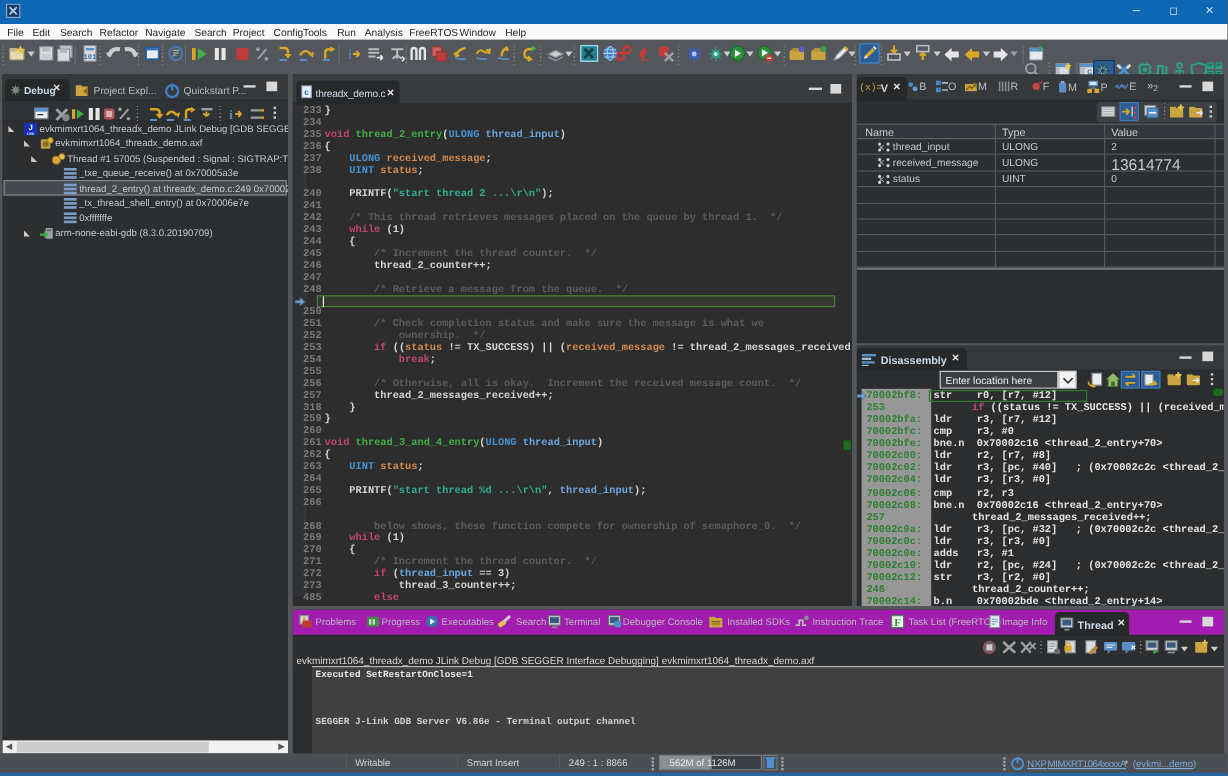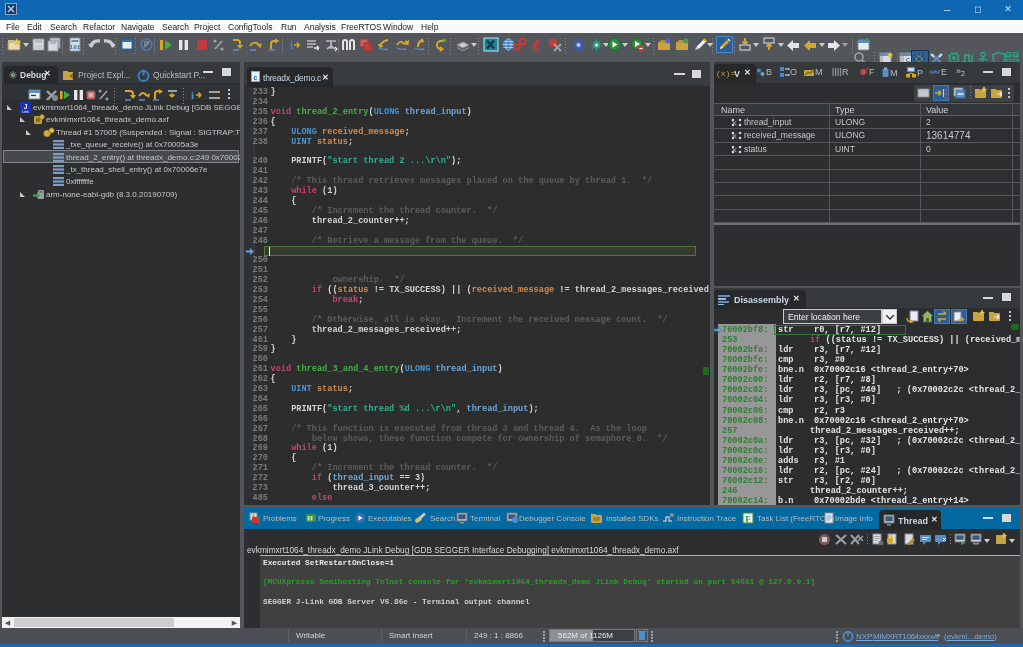--- a/index.html
+++ b/index.html
@@ -520,37 +520,36 @@
 <div class="cl" style="top:70.3px"><i class="ln">240</i><b class="ct"><i class="p">    PRINTF(</i><i class="s">"start thread 2 ...\r\n"</i><i class="p">);</i></b></div>
 <div class="cl" style="top:80.2px"><i class="ln">241</i><b class="ct"></b></div>
 <div class="cl" style="top:90.1px"><i class="ln">242</i><b class="ct"><i class="c">    /* This thread retrieves messages placed on the queue by thread 1.  */</i></b></div>
 <div class="cl" style="top:100.0px"><i class="ln">243</i><b class="ct"><i class="k">    while</i><i class="p"> (1)</i></b></div>
 <div class="cl" style="top:109.9px"><i class="ln">244</i><b class="ct"><i class="p">    {</i></b></div>
 <div class="cl" style="top:119.8px"><i class="ln">245</i><b class="ct"><i class="c">        /* Increment the thread counter.  */</i></b></div>
 <div class="cl" style="top:129.7px"><i class="ln">246</i><b class="ct"><i class="p">        thread_2_counter++;</i></b></div>
 <div class="cl" style="top:139.6px"><i class="ln">247</i><b class="ct"></b></div>
 <div class="cl" style="top:149.5px"><i class="ln">248</i><b class="ct"><i class="c">        /* Retrieve a message from the queue.  */</i></b></div>
 <div class="cl" style="top:169.3px"><i class="ln">250</i><b class="ct"></b></div>
-<div class="cl" style="top:179.2px"><i class="ln">251</i></div>
+<div class="cl" style="top:179.2px"><i class="ln">251</i><b class="ct"><i class="c">        /* Check completion status and make sure the message is what we</i></b></div>
 <div class="cl" style="top:189.1px"><i class="ln">252</i><b class="ct"><i class="c">            ownership.  */</i></b></div>
 <div class="cl" style="top:199.0px"><i class="ln">253</i><b class="ct"><i class="p">        </i><i class="k">if</i><i class="p"> ((</i><i class="v">status</i><i class="p"> != TX_SUCCESS) || (</i><i class="v">received_message</i><i class="p"> != thread_2_messages_received))</i></b></div>
 <div class="cl" style="top:208.9px"><i class="ln">254</i><b class="ct"><i class="p">            </i><i class="k">break</i><i class="p">;</i></b></div>
 <div class="cl" style="top:218.8px"><i class="ln">255</i><b class="ct"></b></div>
 <div class="cl" style="top:228.7px"><i class="ln">256</i><b class="ct"><i class="c">        /* Otherwise, all is okay.  Increment the received message count.  */</i></b></div>
 <div class="cl" style="top:238.6px"><i class="ln">257</i><b class="ct"><i class="p">        thread_2_messages_received++;</i></b></div>
-<div class="cl" style="top:248.5px"><i class="ln">461</i><b class="ct"><i class="p">    }</i></b></div>
+<div class="cl" style="top:248.5px"><i class="ln">318</i><b class="ct"><i class="p">    }</i></b></div>
 <div class="cl" style="top:258.4px"><i class="ln">259</i><b class="ct"><i class="p">}</i></b></div>
 <div class="cl" style="top:268.3px"><i class="ln">260</i><b class="ct"></b></div>
 <div class="cl" style="top:278.2px"><i class="ln">261</i><b class="ct"><i class="k">void</i><i class="p"> </i><i class="f">thread_3_and_4_entry</i><i class="p">(</i><i class="t">ULONG</i><i class="p"> </i><i class="a">thread_input</i><i class="p">)</i></b></div>
 <div class="cl" style="top:288.1px"><i class="ln">262</i><b class="ct"><i class="p">{</i></b></div>
 <div class="cl" style="top:298.0px"><i class="ln">263</i><b class="ct"><i class="p">    </i><i class="t">UINT</i><i class="p"> </i><i class="v">status</i><i class="p">;</i></b></div>
 <div class="cl" style="top:307.9px"><i class="ln">264</i><b class="ct"></b></div>
 <div class="cl" style="top:317.8px"><i class="ln">265</i><b class="ct"><i class="p">    PRINTF(</i><i class="s">"start thread %d ...\r\n"</i><i class="p">, </i><i class="a">thread_input</i><i class="p">);</i></b></div>
 <div class="cl" style="top:327.7px"><i class="ln">266</i><b class="ct"></b></div>
-<div class="cl" style="top:337.6px"><i class="ln">267</i><b class="ct"><i class="c">    /* This function is executed from thread 3 and thread 4.  As the loop</i></b></div>
 <div class="cl" style="top:347.5px"><i class="ln">268</i><b class="ct"><i class="c">        below shows, these function compete for ownership of semaphore_0.  */</i></b></div>
 <div class="cl" style="top:357.4px"><i class="ln">269</i><b class="ct"><i class="k">    while</i><i class="p"> (1)</i></b></div>
 <div class="cl" style="top:367.3px"><i class="ln">270</i><b class="ct"><i class="p">    {</i></b></div>
 <div class="cl" style="top:377.2px"><i class="ln">271</i><b class="ct"><i class="c">        /* Increment the thread counter.  */</i></b></div>
 <div class="cl" style="top:387.1px"><i class="ln">272</i><b class="ct"><i class="p">        </i><i class="k">if</i><i class="p"> (</i><i class="a">thread_input</i><i class="p"> == 3)</i></b></div>
 <div class="cl" style="top:397.0px"><i class="ln">273</i><b class="ct"><i class="p">            thread_3_counter++;</i></b></div>
 <div class="cl" style="top:406.9px"><i class="ln">485</i><b class="ct"><i class="p">        </i><i class="k">else</i></b></div>
       <svg style="position:absolute;left:1px;top:160px" width="10" height="9">
           <path d="M1 3.5 h4 v-2.5 l4 3.5 -4 3.5 v-2.5 h-4 z" fill="#7aa0c8" stroke="#3d6a96" stroke-width="0.7"></path>
         </svg>
@@ -658,21 +657,21 @@
 <div class="vg" style="left:0;top:79.8px;width:306px;height:1px"></div>
       <svg class="abs" style="left:17px;top:69px" width="11" height="9">
         <text x="0" y="7.5" font-size="8" fill="#9aa0a6" font-family="Liberation Mono">✕﻿</text>
         <circle cx="2" cy="2" r="1.3" fill="#d0d4d8"></circle>
         <circle cx="9" cy="2" r="1.3" fill="#d0d4d8"></circle>
         <circle cx="2" cy="7" r="1.3" fill="#d0d4d8"></circle>
         <circle cx="9" cy="7" r="1.3" fill="#d0d4d8"></circle>
       </svg>
       <span class="abs" style="left:30px;top:68.4px;font-size:8.5px;color:#c6c8ca">received_message</span>
       <span class="abs" style="left:121px;top:68.4px;font-size:8.5px;color:#c6c8ca">ULONG</span>
-      <span class="abs" style="left:212px;top:68.4px;font-size:10px;color:#c6c8ca">13614774</span>
+      <span class="abs" style="left:212px;top:68.4px;font-size:13px;color:#c6c8ca">13614774</span>
 <div class="vg" style="left:0;top:93.2px;width:306px;height:1px"></div>
       <svg class="abs" style="left:17px;top:83px" width="11" height="9">
         <text x="0" y="7.5" font-size="8" fill="#9aa0a6" font-family="Liberation Mono">✕﻿</text>
         <circle cx="2" cy="2" r="1.3" fill="#d0d4d8"></circle>
         <circle cx="9" cy="2" r="1.3" fill="#d0d4d8"></circle>
         <circle cx="2" cy="7" r="1.3" fill="#d0d4d8"></circle>
         <circle cx="9" cy="7" r="1.3" fill="#d0d4d8"></circle>
       </svg>
       <span class="abs" style="left:30px;top:81.8px;font-size:8.5px;color:#c6c8ca">status</span>
       <span class="abs" style="left:121px;top:81.8px;font-size:8.5px;color:#c6c8ca">UINT</span>
@@ -796,21 +795,21 @@
         <span class="dl" style="left:64px;top:172.0px">b.n</span>
         <span class="dl" style="left:100px;top:172.0px">0x70002bde &lt;thread_2_entry+14&gt;</span>
 
       <svg class="abs" style="left:-1px;top:1.5px" width="10" height="9">
           <path d="M1 3 h4 v-2.5 l3.5 3.5 -3.5 3.5 v-2.5 h-4 z" fill="#7aa0c8" stroke="#3d6a96" stroke-width="0.7"></path>
         </svg>
       <div class="abs" style="left:297px;top:0px;width:8px;height:6px;background:#1d6b1d;border-radius:2px"></div>
     </div>
   </div>
   <div class="panel" id="consolepanel" style="left:244px;top:508px;width:776px;height:120px">
-    <div class="phead" style="height:22px;background:#0369a1">
+    <div class="phead" style="height:22px;background:#a21caf">
       <svg class="abs" style="left:5px;top:4px" width="12" height="12">
           <rect x="1" y="1" width="7" height="7" fill="#d8dce0" stroke="#8a8f94"></rect>
           <rect x="3" y="5" width="8" height="6" fill="#c23b3b"></rect>
           <path d="M4.5 1.5 l2 3.5 h-4 z" fill="#e0a53a"></path>
         </svg>
         <span class="abs" style="left:19px;top:6px;font-size:8px;color:#b9bcbe;white-space:nowrap">Problems</span>
 <svg class="abs" style="left:61px;top:4px" width="12" height="12">
           <rect x="1" y="2" width="10" height="8" rx="1" fill="#3d8f47"></rect>
           <rect x="2.5" y="4" width="2" height="4.5" fill="#b8e0bc"></rect>
           <rect x="5.5" y="4" width="2" height="4.5" fill="#b8e0bc"></rect>
@@ -925,21 +924,20 @@
           <rect x="1" y="2" width="5" height="3" fill="#caa441"></rect>
           <path d="M9 0 v5 M6.5 2.5 h5" stroke="#e8c84c" stroke-width="1.4"></path>
         </svg>
 <div class="tdrop" style="left:765px;top:9px;position:absolute"></div>
 </div>
     <div class="abs" style="left:0;top:37px;width:776px;height:10px;background:#2c2e30">
       <span class="abs" style="left:3px;top:0px;font-size:8.3px;color:#d8d8d8;white-space:nowrap">evkmimxrt1064_threadx_demo JLink Debug [GDB SEGGER Interface Debugging] evkmimxrt1064_threadx_demo.axf</span>
     </div>
     <div class="abs" style="left:16px;top:47px;width:776px;height:79px;background:#404040;border-top:1px solid #b0b2b4">
       <span class="cml" style="left:3px;top:2.5px;color:#e8e8e8">Executed SetRestartOnClose=1</span>
-      <span class="cml" style="left:3px;top:22px;color:#21a321">[MCUXpresso Semihosting Telnet console for 'evkmimxrt1064_threadx_demo JLink Debug' started on port 54651 @ 127.0.0.1]</span>
       <span class="cml" style="left:3px;top:41.5px;color:#d0d0d0">SEGGER J-Link GDB Server V6.86e - Terminal output channel</span>
     </div>
   </div>
 
   <div class="abs" id="statusbar">
     <div class="svs" style="left:288px"></div>
     <span class="abs" style="left:296px;top:3px">Writable</span>
     <div class="svs" style="left:381px"></div>
     <span class="abs" style="left:389px;top:3px">Smart Insert</span>
     <div class="svs" style="left:466px"></div>

